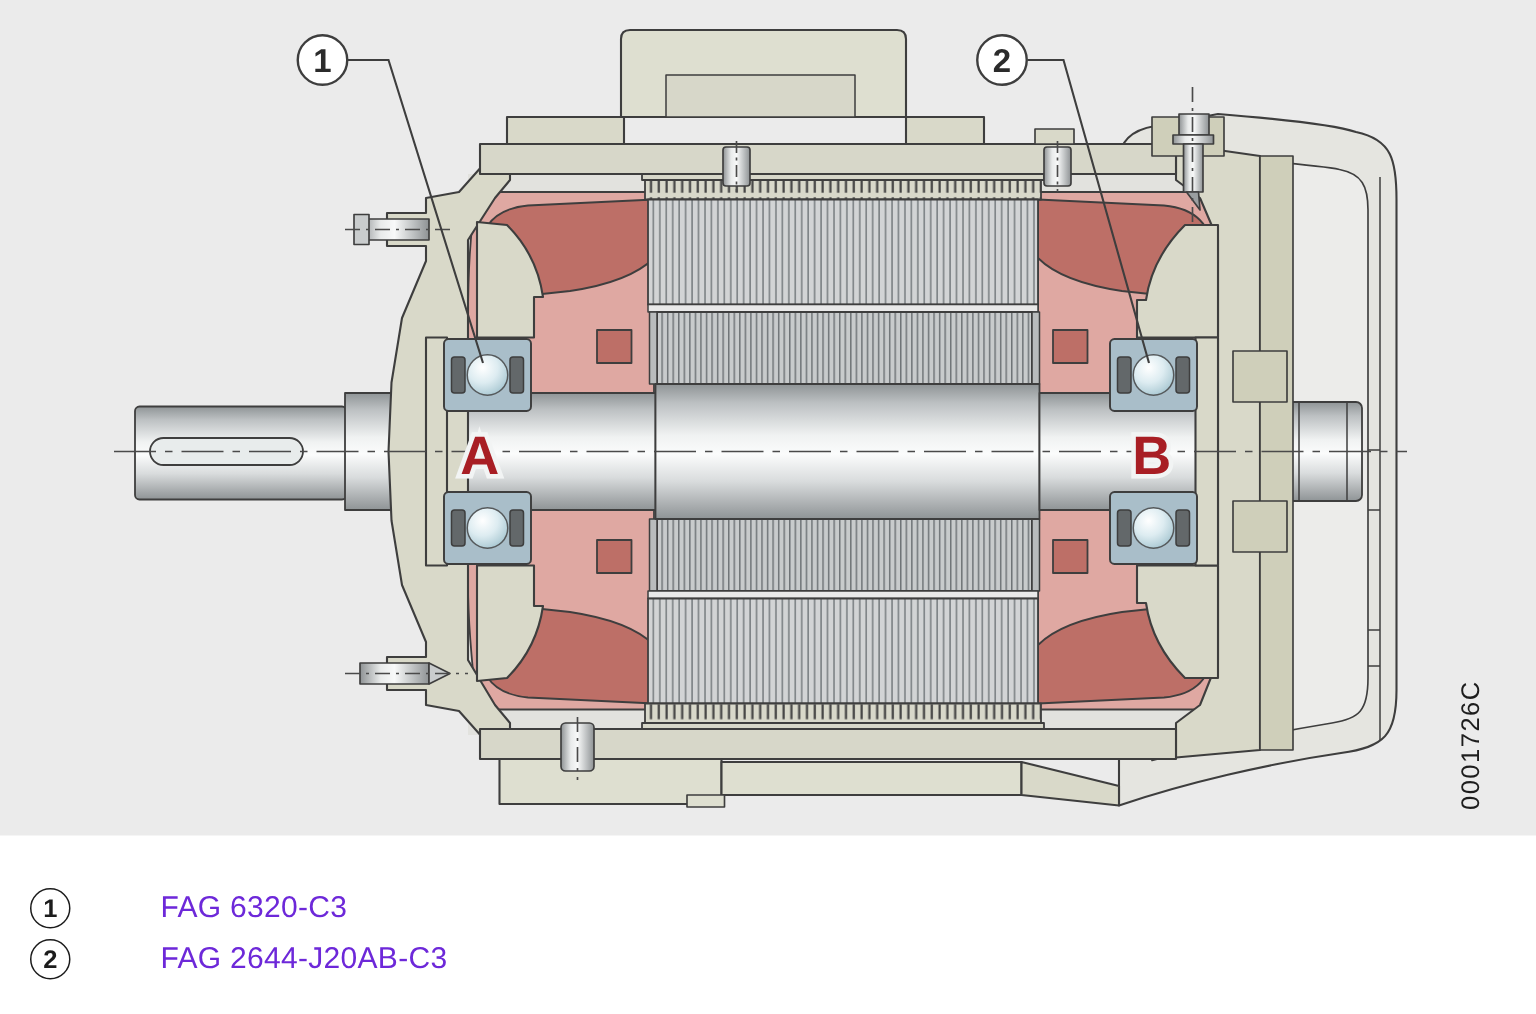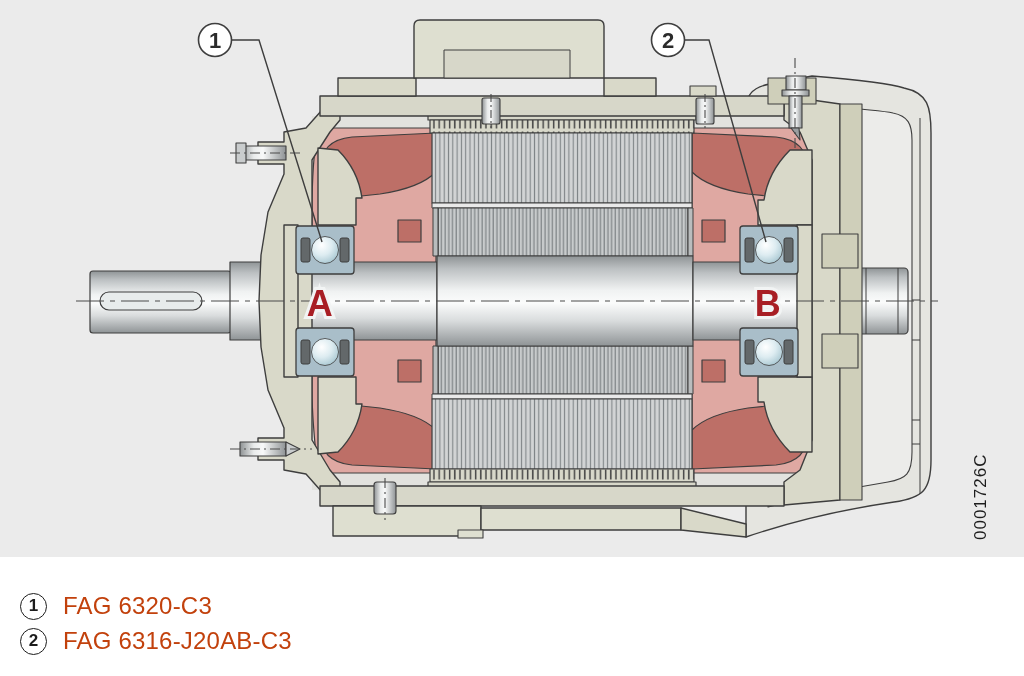--- a/index.html
+++ b/index.html
@@ -4,21 +4,21 @@
 <style>
   html,body{margin:0;padding:0;background:#ffffff;}
   .page{width:1024px;height:676px;background:#ffffff;font-family:"Liberation Sans",sans-serif;position:relative;overflow:hidden;}
   .diagram-svg{display:block;}
   svg text{font-family:"Liberation Sans",sans-serif;}
   .legend{position:absolute;left:20px;top:592px;display:flex;flex-direction:column;gap:7px;}
   .legend-row{display:flex;align-items:center;gap:16px;}
   .num-circle{width:27px;height:27px;border:1.7px solid #1c1c1c;border-radius:50%;
     display:flex;align-items:center;justify-content:center;
     font-size:17px;font-weight:bold;color:#1c1c1c;box-sizing:border-box;}
-  .legend-label{font-size:24px;color:#c2410c;letter-spacing:0.2px;}
+  .legend-label{font-size:20px;color:#6d28d9;letter-spacing:0.2px;margin-left:44px;}
 </style>
 </head>
 <body>
 
 <div class="page">
 
 <svg class="diagram-svg" width="1024" height="676" viewBox="0 0 1024 676">
   <defs>
     <linearGradient id="shaftGrad" x1="0" y1="0" x2="0" y2="1">
       <stop offset="0" stop-color="#8f9496"></stop>
@@ -236,17 +236,17 @@
   <text transform="translate(986,540) rotate(-90)" font-size="17" fill="#1d1d1d" letter-spacing="1">0001726C</text>
 </svg>
 
 <div class="legend">
   <div class="legend-row">
     <div class="num-circle">1</div>
     <div class="legend-label">FAG 6320-C3</div>
   </div>
   <div class="legend-row">
     <div class="num-circle">2</div>
-    <div class="legend-label">FAG 6316-J20AB-C3</div>
+    <div class="legend-label">FAG 2644-J20AB-C3</div>
   </div>
 </div>
 
 </div>
 
 </body></html>

